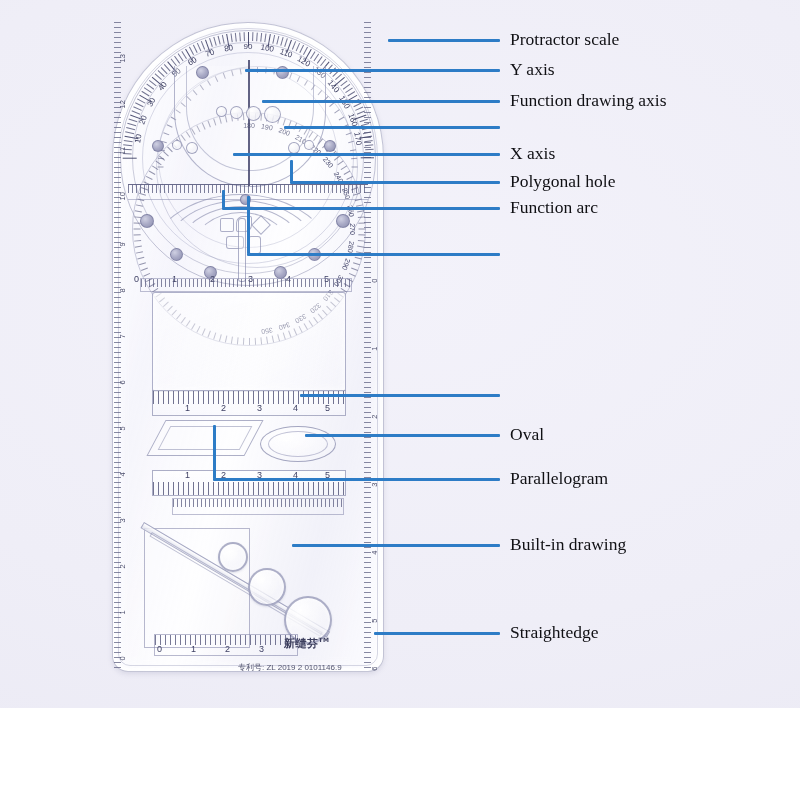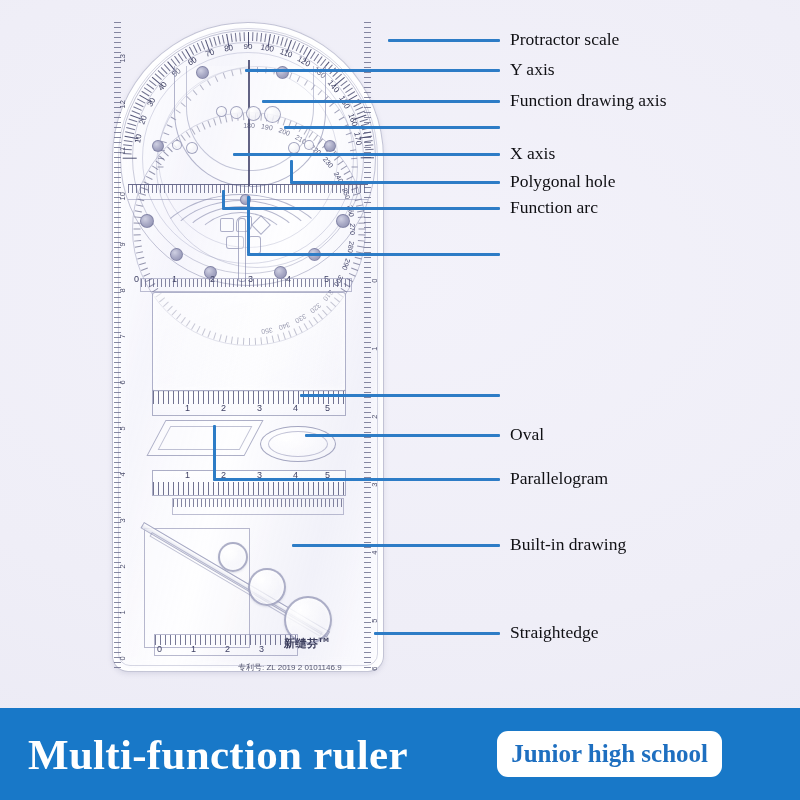--- a/index.html
+++ b/index.html
@@ -780,20 +780,14 @@
     <div class="callout" style="left:510px;top:468px">Parallelogram</div>
 
     <div class="lead" style="left:292px;top:544px;width:208px"></div>
     <div class="callout" style="left:510px;top:534px">Built-in drawing</div>
 
     <div class="lead" style="left:374px;top:632px;width:126px"></div>
     <div class="callout" style="left:510px;top:622px">Straightedge</div>
 
   </div>
 
-  <div class="banner">
-    <div class="banner-title">Multi-function ruler</div>
-    <div class="badge">
-      <div class="badge-text">Junior high school</div>
-    </div>
-  </div>
 
 </div>
 
 </body></html>

